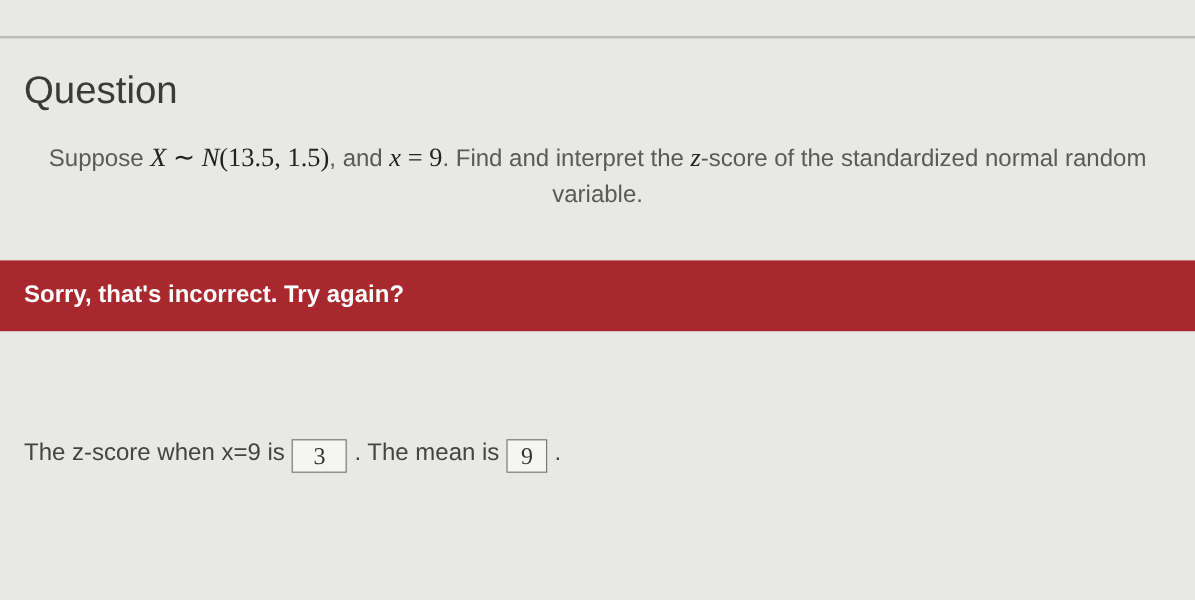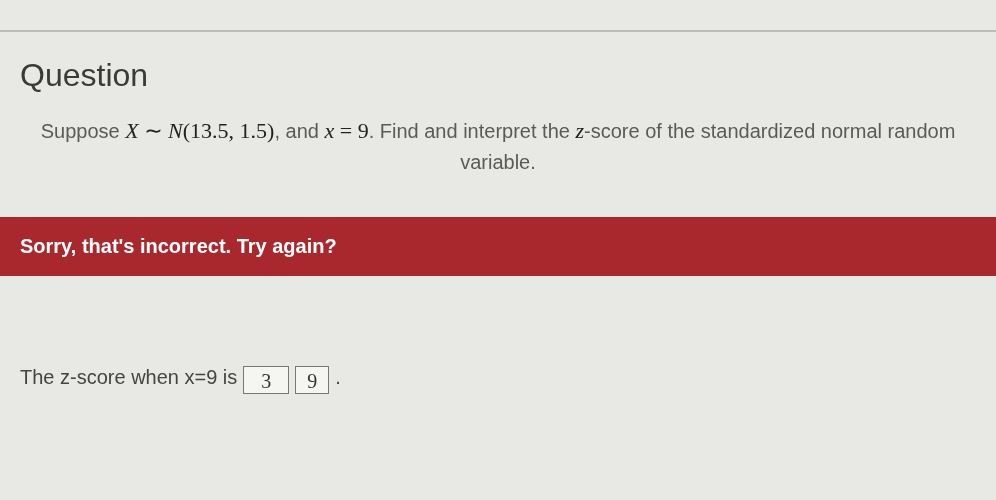--- a/index.html
+++ b/index.html
@@ -99,15 +99,16 @@
 
 <div class="prompt-text">
   <span>Suppose </span><span class="math-var">X</span><span class="math-expr"> ∼ </span><span class="math-var">N</span><span class="math-expr">(13.5, 1.5)</span><span>, and </span><span class="math-var">x</span><span class="math-expr"> = </span><span class="math-expr">9</span><span>. Find and interpret the </span><span class="math-var">z</span><span>-score of the standardized normal random variable.</span>
 </div>
 
 <div class="feedback-banner">Sorry, that's incorrect. Try again?</div>
 
 <div class="answer-row">
   <span>The z-score when x=9 is</span>
   <span class="answer-input wide">3</span>
+    <span>. The mean is</span>
   <span class="answer-input">9</span>
     <span>.</span>
 </div>
 
 </body></html>

